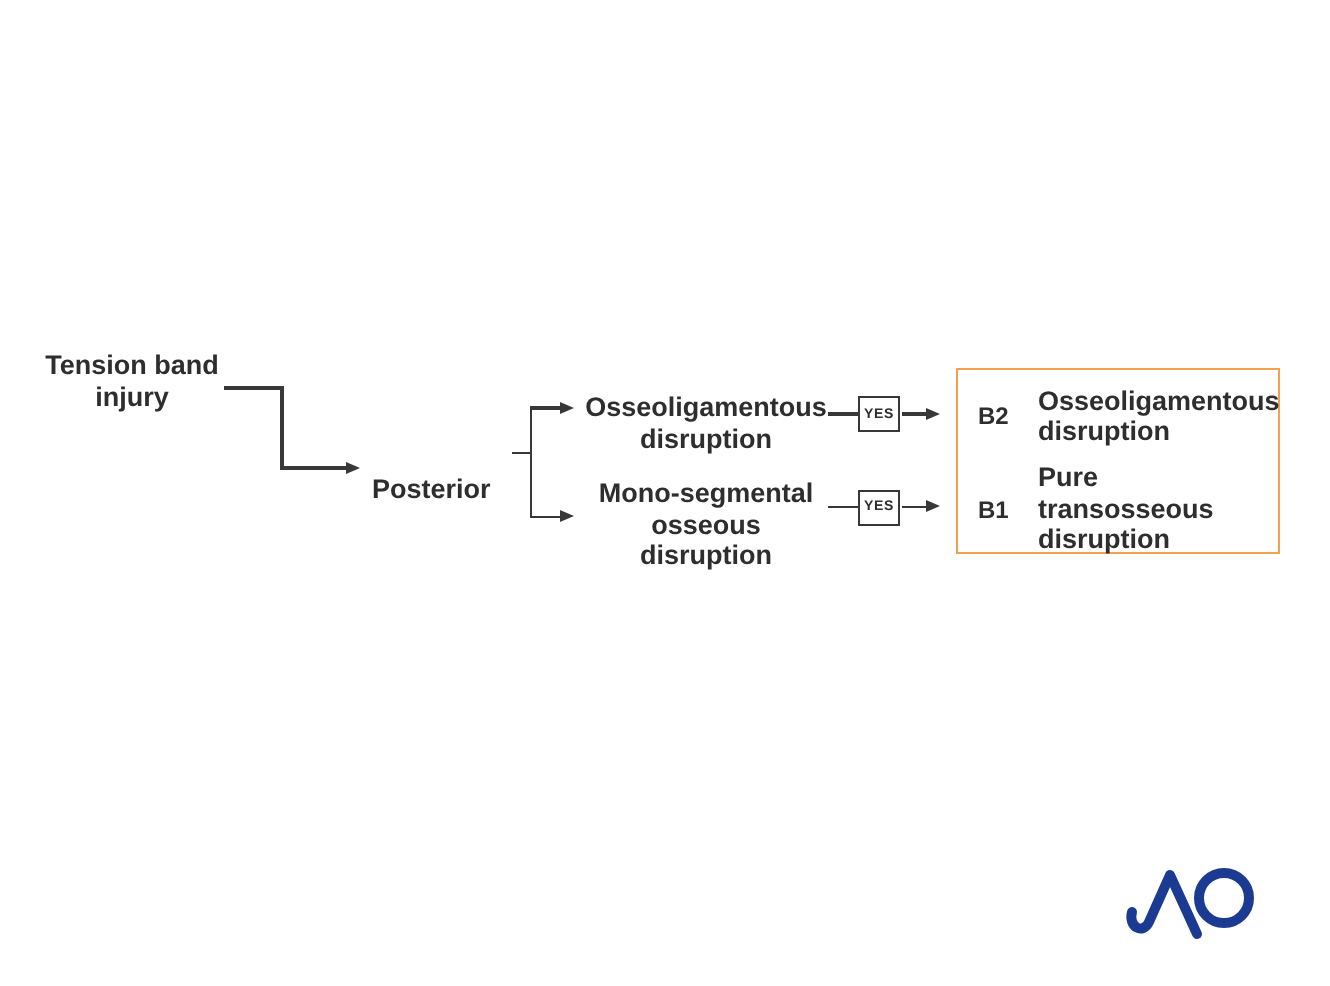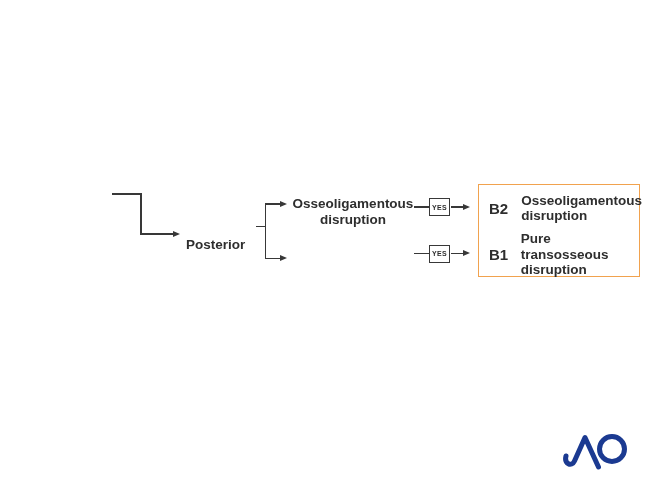--- a/index.html
+++ b/index.html
@@ -52,37 +52,39 @@
     box-sizing:border-box;
     background:#fff;
   }
   .rrow{
     position:absolute;
     left:10px;
     height:32px;
     display:flex;align-items:center;
   }
   .rcode{
-    font-size:15px;font-weight:bold;
+    font-size:12px;font-weight:bold;
     min-width:17px;
     margin-right:13px;
   }
   .rlabel{
     font-size:13.5px;line-height:15.5px;
     font-weight:600;
     white-space:pre-line;
     text-align:left;
   }
   #ao-logo{position:absolute;left:562px;top:429px;}
 </style>
 </head>
 <body>
 
 <div id="canvas">
 
+  <div class="lbl" style="left:10px;top:175px;width:112px;">Tension band
+injury</div>
 
   <div class="hline" style="left:112px;top:193.3px;width:29px;"></div>
   <div class="vline" style="left:140px;top:193.3px;height:41px;"></div>
   <div class="hline" style="left:140px;top:233.3px;width:33px;"></div>
   <div class="arr" style="left:173px;top:230.5px;"></div>
 
   <div class="lbl" style="left:186px;top:237px;">Posterior</div>
 
   <div class="hline" style="left:256px;top:225.5px;width:10px;"></div>
   <div class="vline" style="left:264.5px;top:203.3px;height:55.5px;"></div>
@@ -91,20 +93,22 @@
   <div class="arr" style="left:280px;top:200.5px;"></div>
   <div class="lbl" style="left:291px;top:196px;width:124px;">Osseoligamentous
 disruption</div>
   <div class="hline" style="left:414px;top:206.3px;width:15px;"></div>
   <div class="gate" style="left:429px;top:198px;">YES</div>
   <div class="hline" style="left:450.5px;top:206.3px;width:13px;"></div>
   <div class="arr" style="left:463px;top:203.5px;"></div>
 
   <div class="hline" style="left:264.5px;top:257.5px;width:16px;"></div>
   <div class="arr" style="left:280px;top:254.7px;"></div>
+  <div class="lbl" style="left:291px;top:239px;width:124px;">Mono-segmental
+osseous disruption</div>
   <div class="hline" style="left:414px;top:252.8px;width:15px;"></div>
   <div class="gate" style="left:429px;top:244.5px;">YES</div>
   <div class="hline" style="left:450.5px;top:252.8px;width:13px;"></div>
   <div class="arr" style="left:463px;top:250px;"></div>
 
   <div id="result-box">
     <div class="rrow" style="top:7px;">
       <span class="rcode">B2</span>
       <span class="rlabel">Osseoligamentous
 disruption</span>

